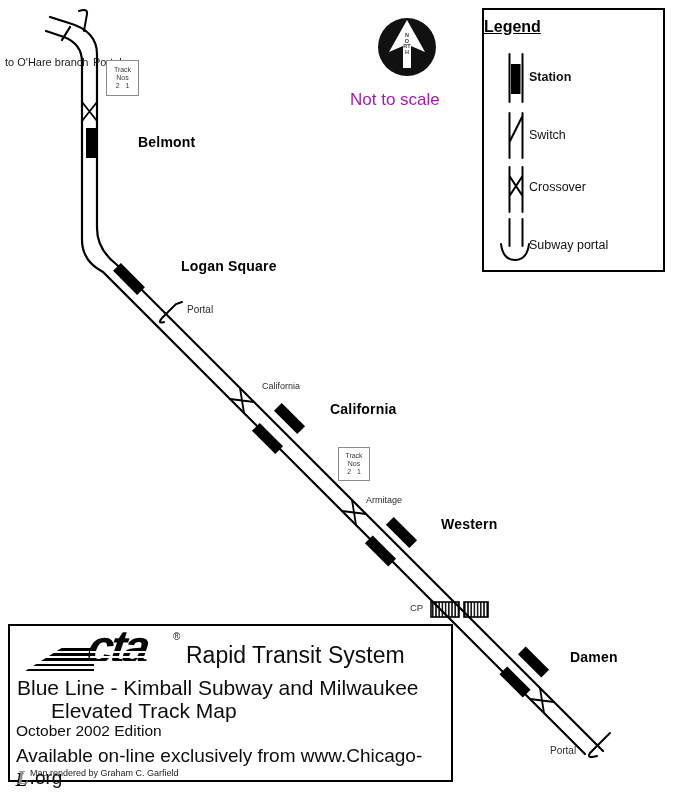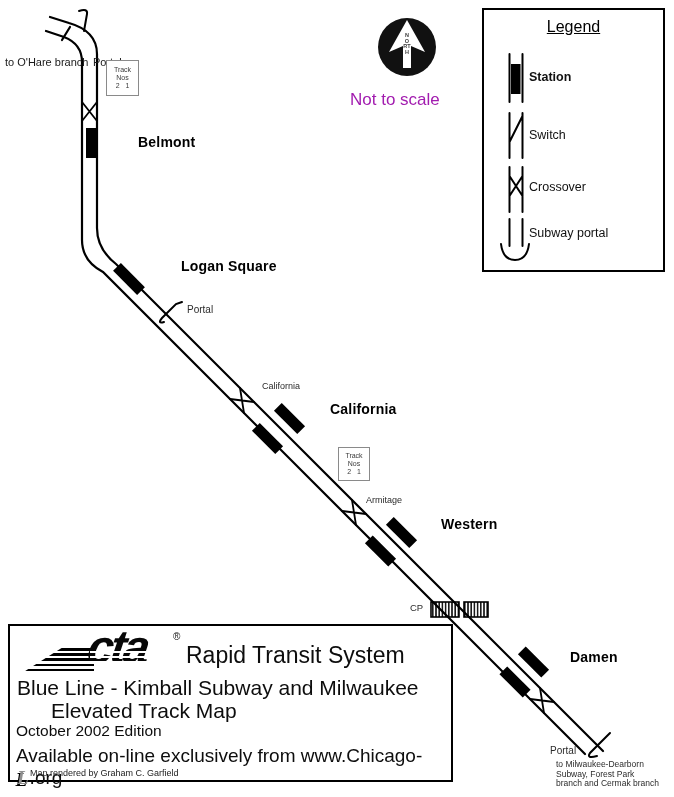--- a/index.html
+++ b/index.html
@@ -29,22 +29,22 @@
     word-break:break-all;text-align:center;letter-spacing:0;
   }
   .not-to-scale{position:absolute;left:350px;top:90px;font-size:17px;color:#a21caf;}
 
   
   .legend-box{
     position:absolute;left:482px;top:8px;width:179px;height:260px;
     border:2px solid #000;background:#fff;
   }
   .legend-title{
-    position:absolute;left:0;top:8px;width:100%;text-align:center;
-    font-size:16px;font-weight:400;text-decoration:underline;color:#000;
+    position:absolute;left:0;top:8px;width:100%;
+    font-size:16px;font-weight:700;text-decoration:underline;color:#000;
   }
   .legend-label{position:absolute;left:45px;font-size:12.5px;color:#111;}
 
   
   .info-box{
     position:absolute;left:8px;top:624px;width:441px;height:154px;
     border:2.5px solid #000;background:#fff;
   }
   .speedlines{
     position:absolute;left:12px;top:22px;width:72px;height:25px;
@@ -143,23 +143,20 @@
 2   1</div>
 
   <div class="lbl lbl-sm" style="left:366px;top:495px">Armitage</div>
   <div class="lbl station-name" style="left:408px;top:516px">Western</div>
 
   <div class="lbl lbl-sm" style="left:410px;top:602px;font-size:9.5px">CP</div>
 
   <div class="lbl station-name" style="left:537px;top:649px">Damen</div>
 
   <div class="lbl lbl-sm" style="left:550px;top:745px;font-size:10px">Portal</div>
-  <div class="lbl lbl-sm preline" style="left:556px;top:760px;font-size:8.5px;line-height:9.5px;white-space:pre-line">to Milwaukee-Dearborn
-Subway, Forest Park
-branch and Cermak branch</div>
 
   <div class="north-letters">NORTH</div>
   <div class="not-to-scale">Not to scale</div>
 
   <div class="legend-box">
     <div class="legend-title">Legend</div>
 
     <svg style="position:absolute;left:0;top:0" width="175" height="256" viewBox="0 0 175 256">
       <g stroke="#000" stroke-width="2" fill="none" stroke-linecap="round">
 
@@ -170,21 +167,21 @@
         <path d="M 25.5,157 V 202 M 38.5,157 V 202 M 25.5,166 L 38.5,186 M 38.5,166 L 25.5,186"></path>
 
         <path d="M 25.5,209 V 236 M 38.5,209 V 236 M 17,234 Q 19,250 31,250 Q 43,250 45,234"></path>
       </g>
       <rect x="27" y="54" width="9.5" height="30" fill="#000"></rect>
     </svg>
 
     <div class="legend-label" style="top:60px;font-weight:700">Station</div>
     <div class="legend-label" style="top:118px">Switch</div>
     <div class="legend-label" style="top:170px">Crossover</div>
-    <div class="legend-label" style="top:216px">Subway portal</div>
+    <div class="legend-label" style="top:228px">Subway portal</div>
   </div>
 
   <div class="info-box">
     <div class="speedlines"></div>
     <div class="cta-text">cta</div>
     <div class="logo-stripe" style="top:24.6px"></div>
     <div class="logo-stripe" style="top:29.8px"></div>
     <div class="logo-stripe" style="top:35px"></div>
     <div class="reg-mark">®</div>
 

